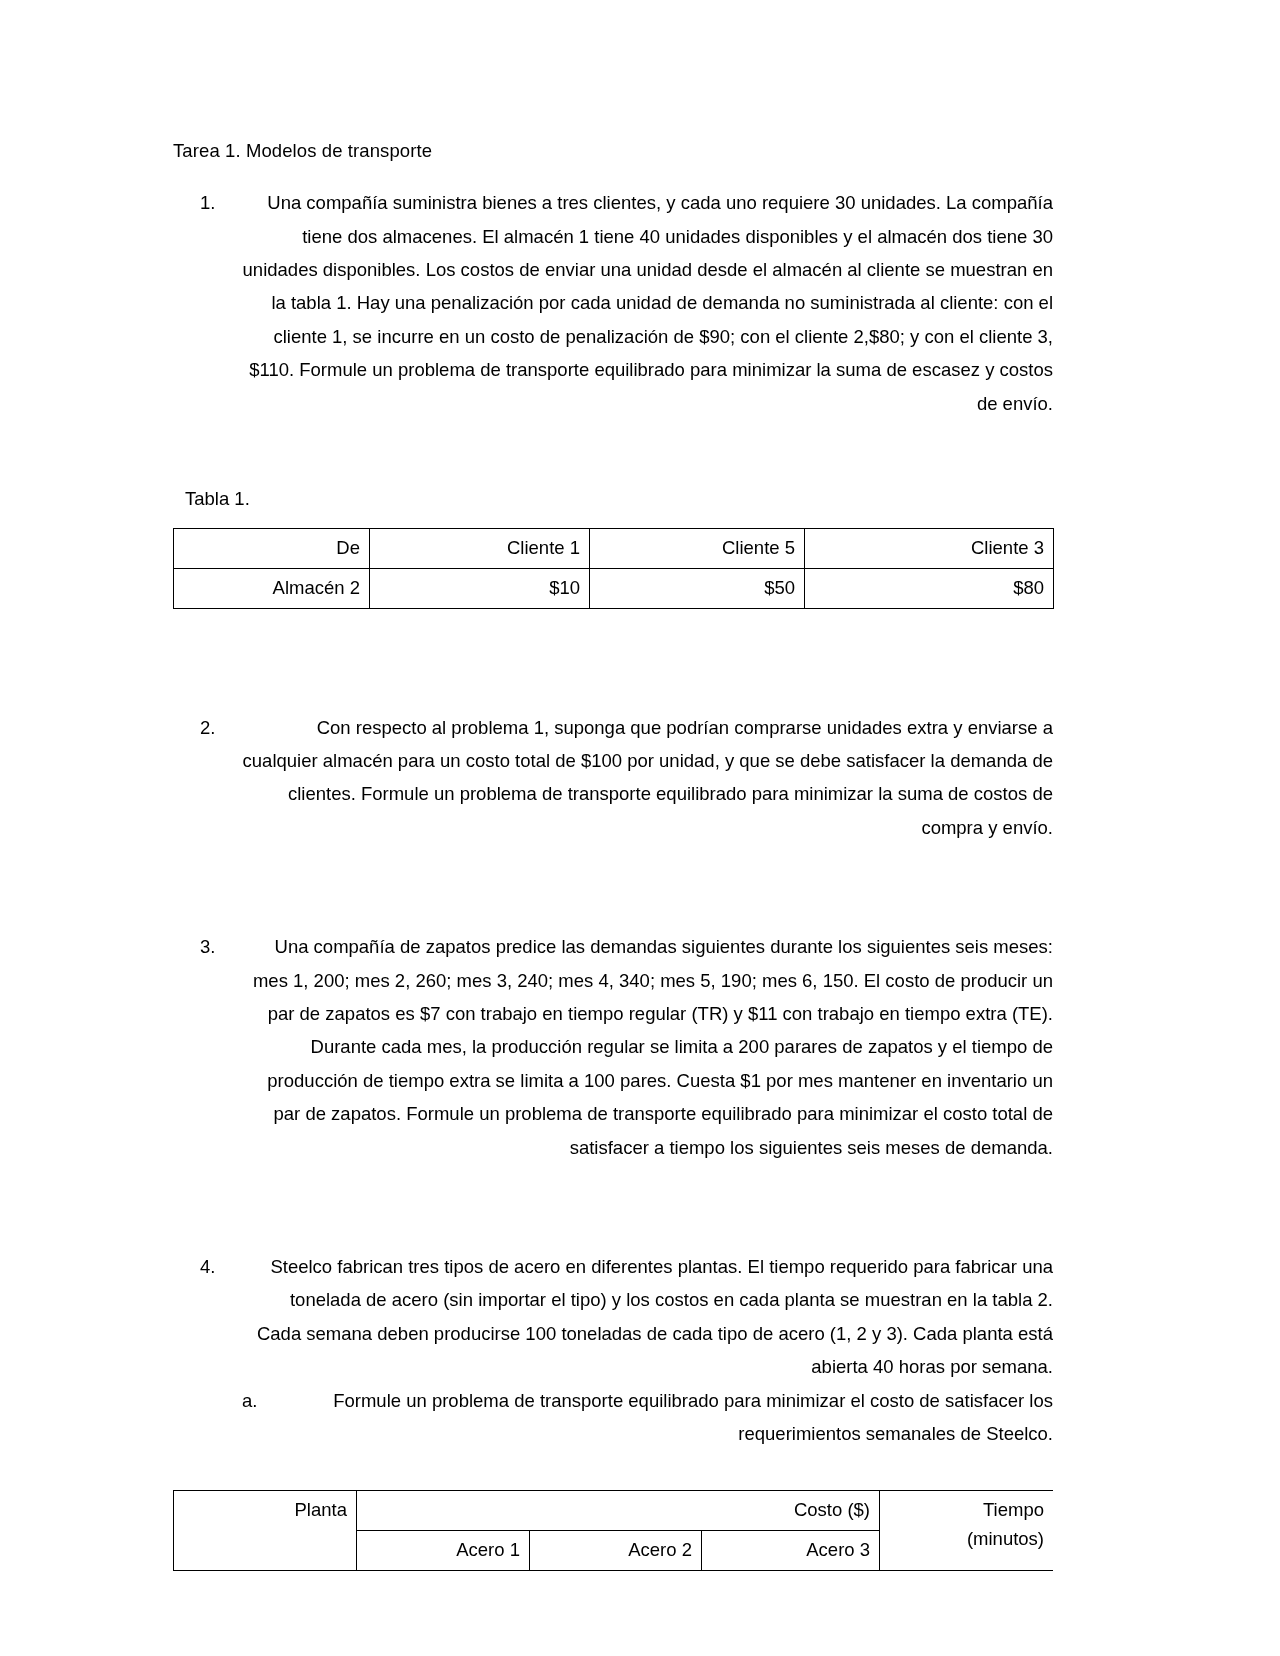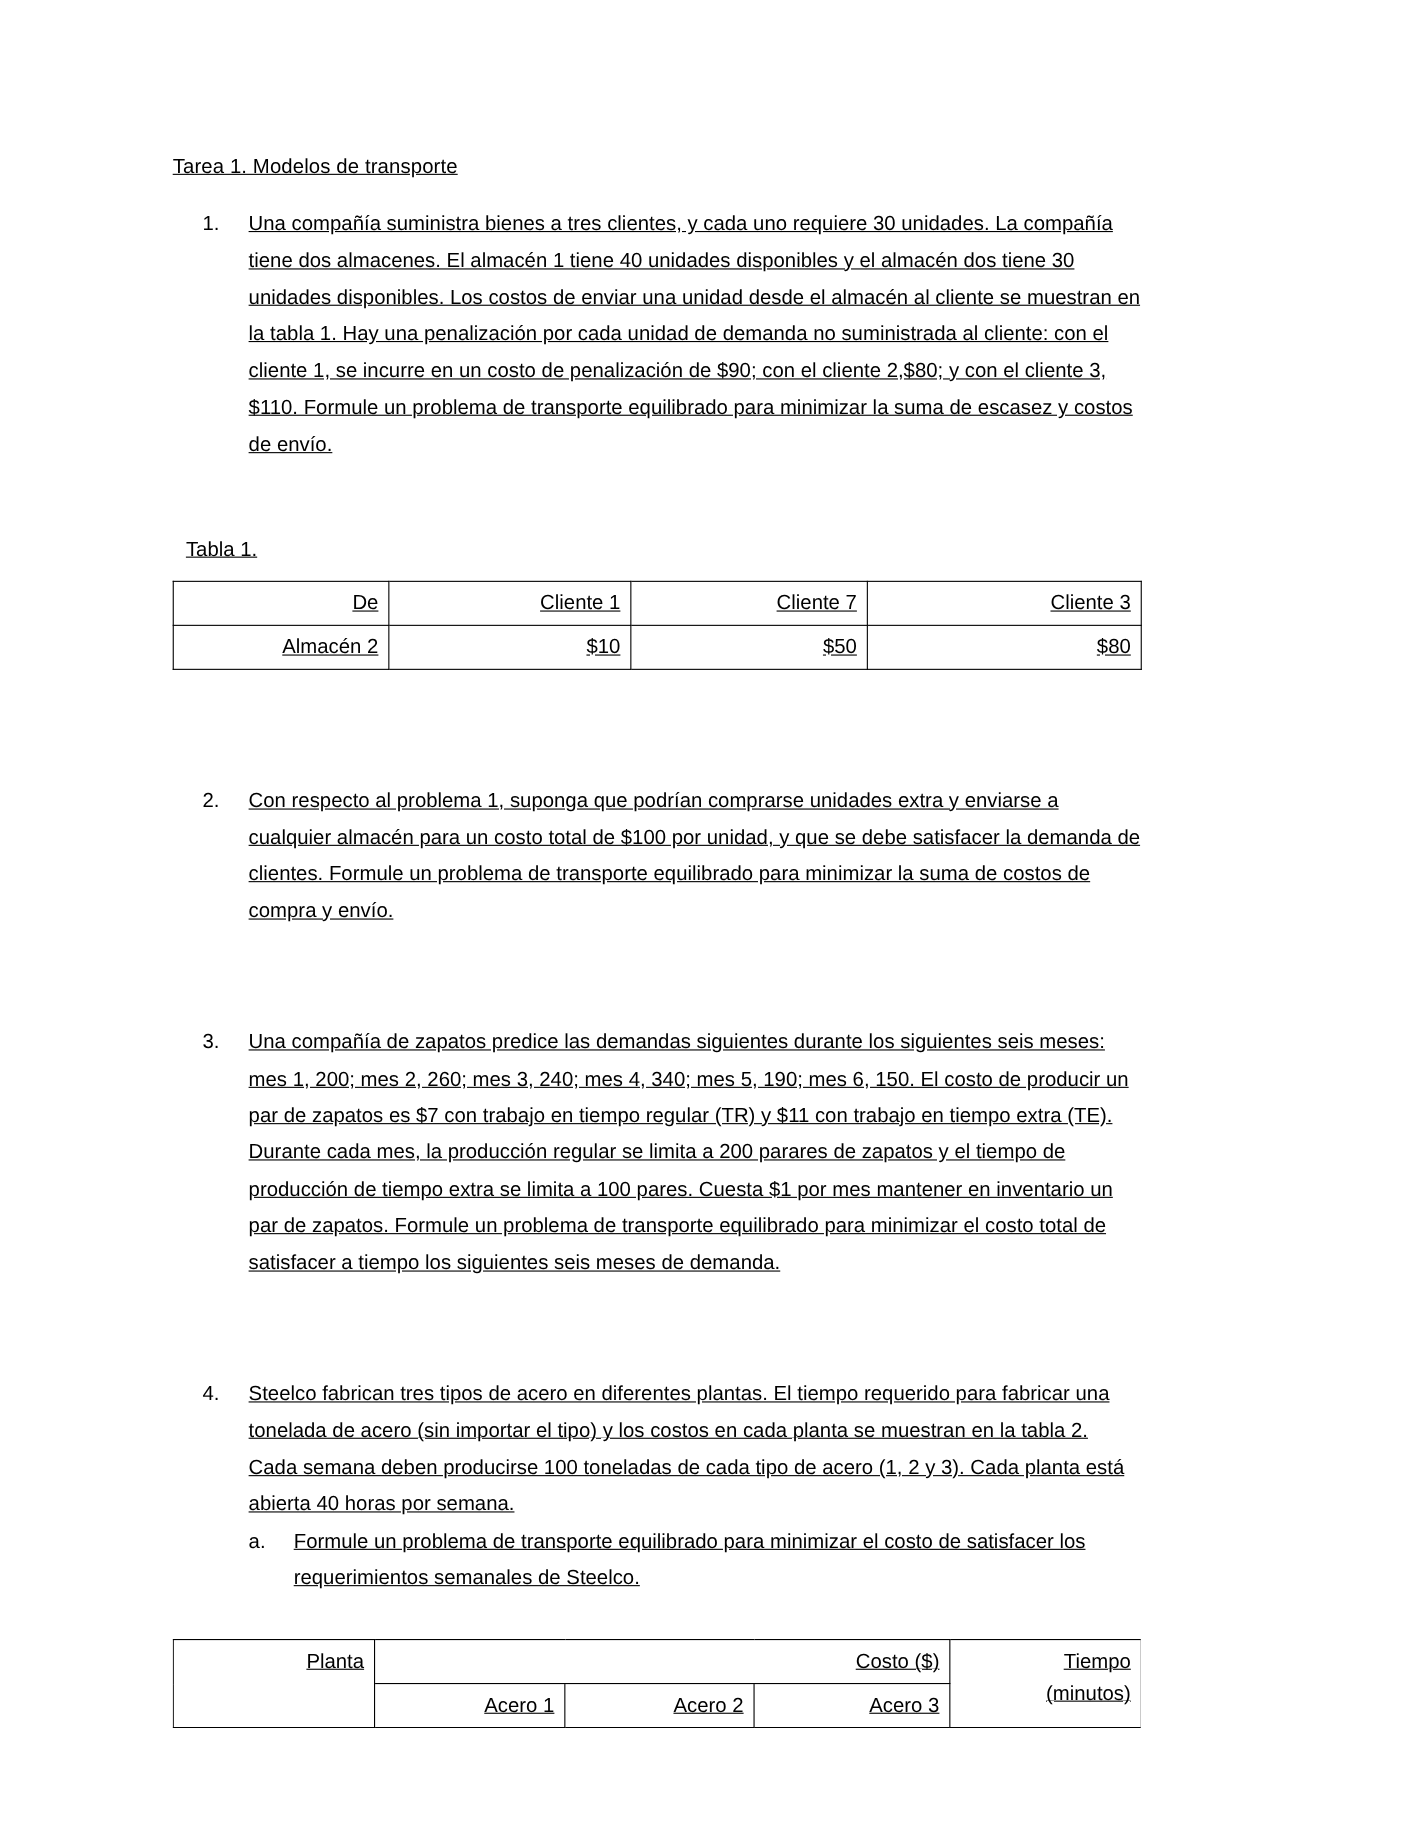--- a/index.html
+++ b/index.html
@@ -19,40 +19,39 @@
     position: relative;
     width: 1280px;
     height: 1656px;
     background: #ffffff;
     overflow: hidden;
     box-sizing: border-box;
     padding: 0;
   }
   .content {
     position: absolute;
-    left: 157px;
+    left: 173px;
     top: 138px;
     width: 880px;
-    text-decoration: underline;
   }
 
   
   .doc-title {
     font-size: 18.5px;
     line-height: 1.42;
     letter-spacing: 0.1px;
     margin: 0 0 22px 0;
     font-weight: normal;
   }
   .para {
     font-size: 18.5px;
     line-height: 33.4px;
     letter-spacing: 0.0px;
     margin: 0;
-    text-align: left;
+    text-align: right;
   }
 
   
   .olist {
     margin: 0;
     padding: 0;
     list-style: none;
   }
   .olist > li {
     position: relative;
@@ -164,21 +163,21 @@
       <colgroup>
         <col class="c0">
           <col class="c1">
           <col class="c2">
           <col class="c3">
       </colgroup>
       <tbody>
         <tr>
           <td>De</td>
           <td>Cliente 1</td>
-          <td>Cliente 7</td>
+          <td>Cliente 5</td>
           <td>Cliente 3</td>
         </tr>
         <tr>
           <td>Almacén 2</td>
           <td>$10</td>
           <td>$50</td>
           <td>$80</td>
         </tr>
       </tbody>
     </table>

